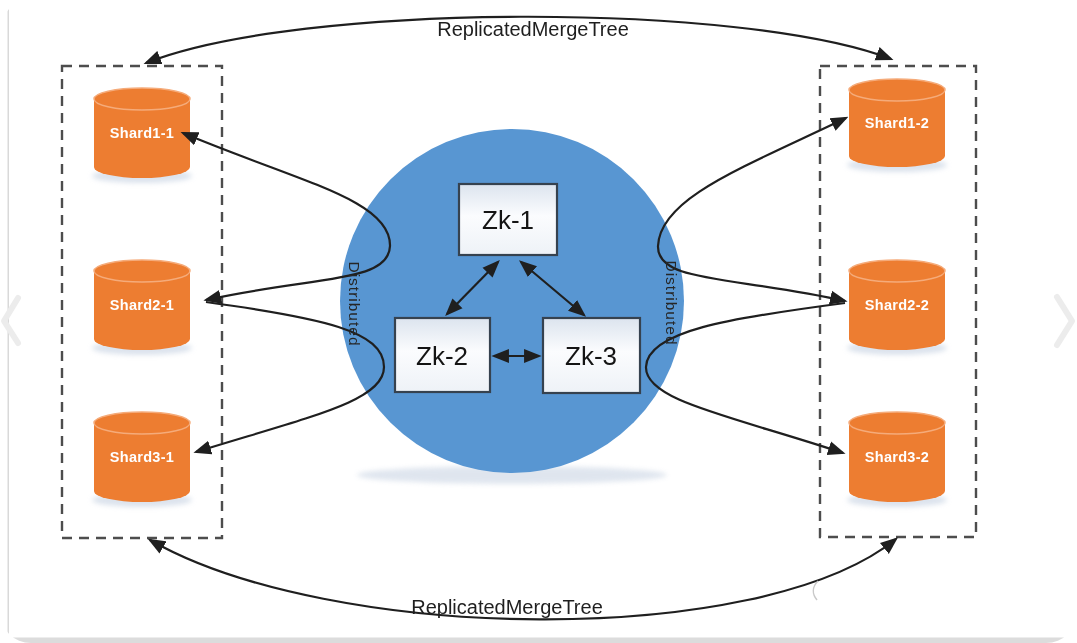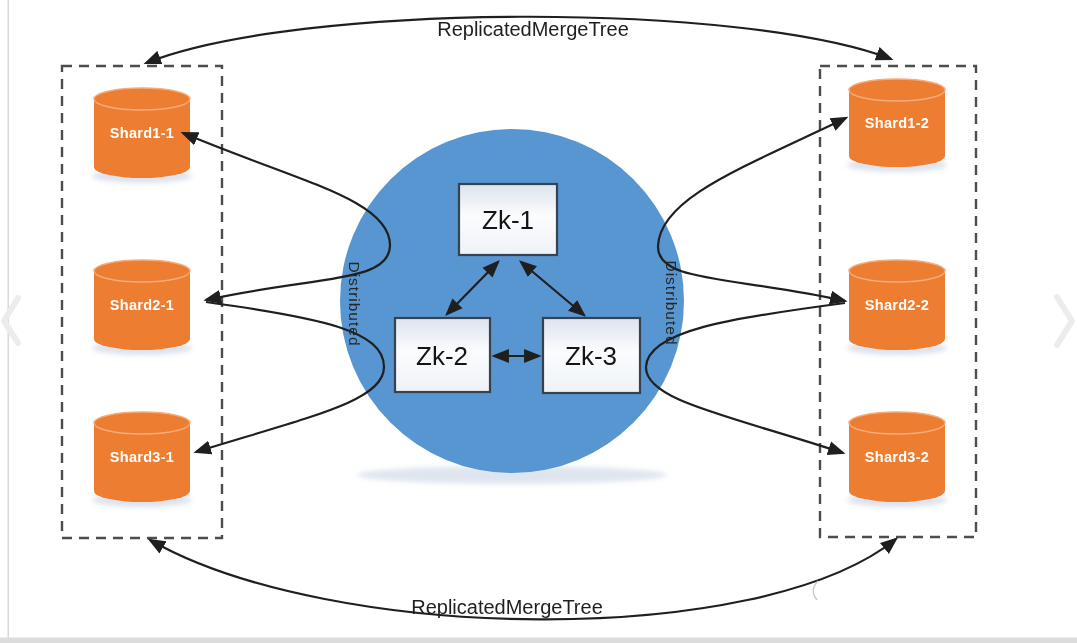--- a/index.html
+++ b/index.html
@@ -2,20 +2,21 @@
 <html><head>
 <meta charset="utf-8">
 <style>
   html,body{margin:0;padding:0;background:#ffffff;}
   .stage{
     position:relative;
     width:1077px;height:643px;
     background:#ffffff;
     overflow:hidden;
     font-family:"Liberation Sans", sans-serif;
+    border-radius:31px;
   }
   svg{position:absolute;left:0;top:0;display:block;}
   text{font-family:"Liberation Sans", sans-serif;}
   .ln{stroke:#1f1f1f;stroke-width:2.2;fill:none;}
   .dashbox{stroke:#4d4d4d;stroke-width:2.4;fill:none;stroke-dasharray:10 7;}
   .shard-label{font-size:14.5px;font-weight:600;fill:#ffffff;letter-spacing:.3px;}
   .zk-label{font-size:26px;fill:#141414;}
   .rel-label{font-size:20px;fill:#1f1f1f;}
   .dist-label{font-size:15.5px;fill:#262626;letter-spacing:1px;}
   .chev{stroke:#ececec;stroke-width:6;fill:none;stroke-linecap:round;stroke-linejoin:round;}

